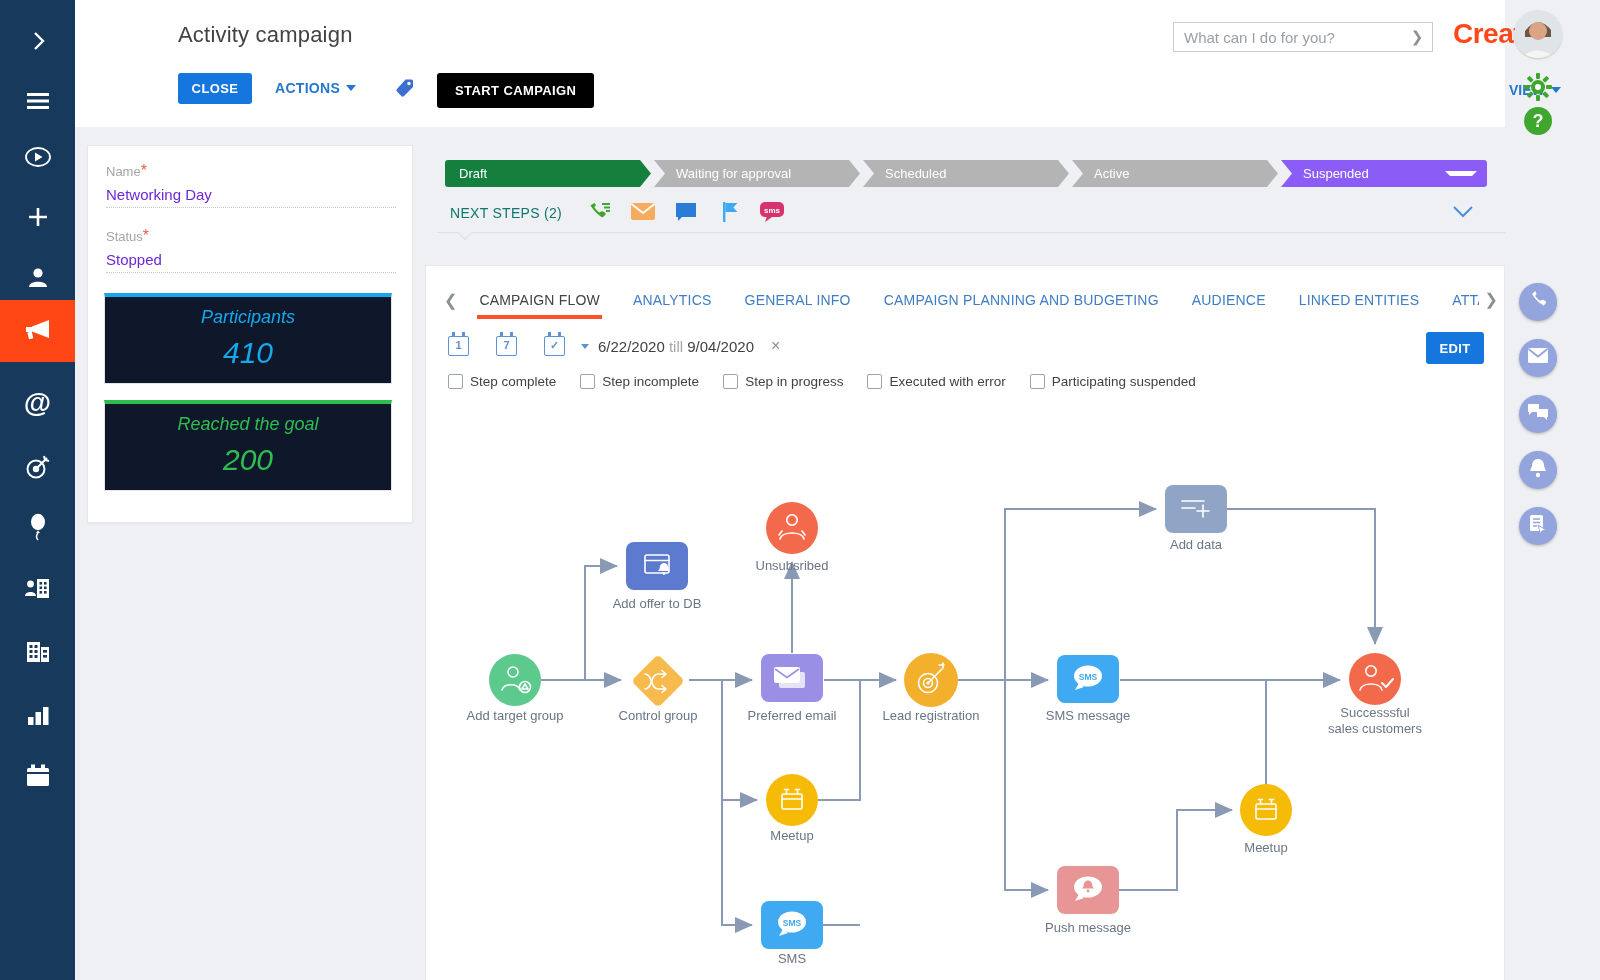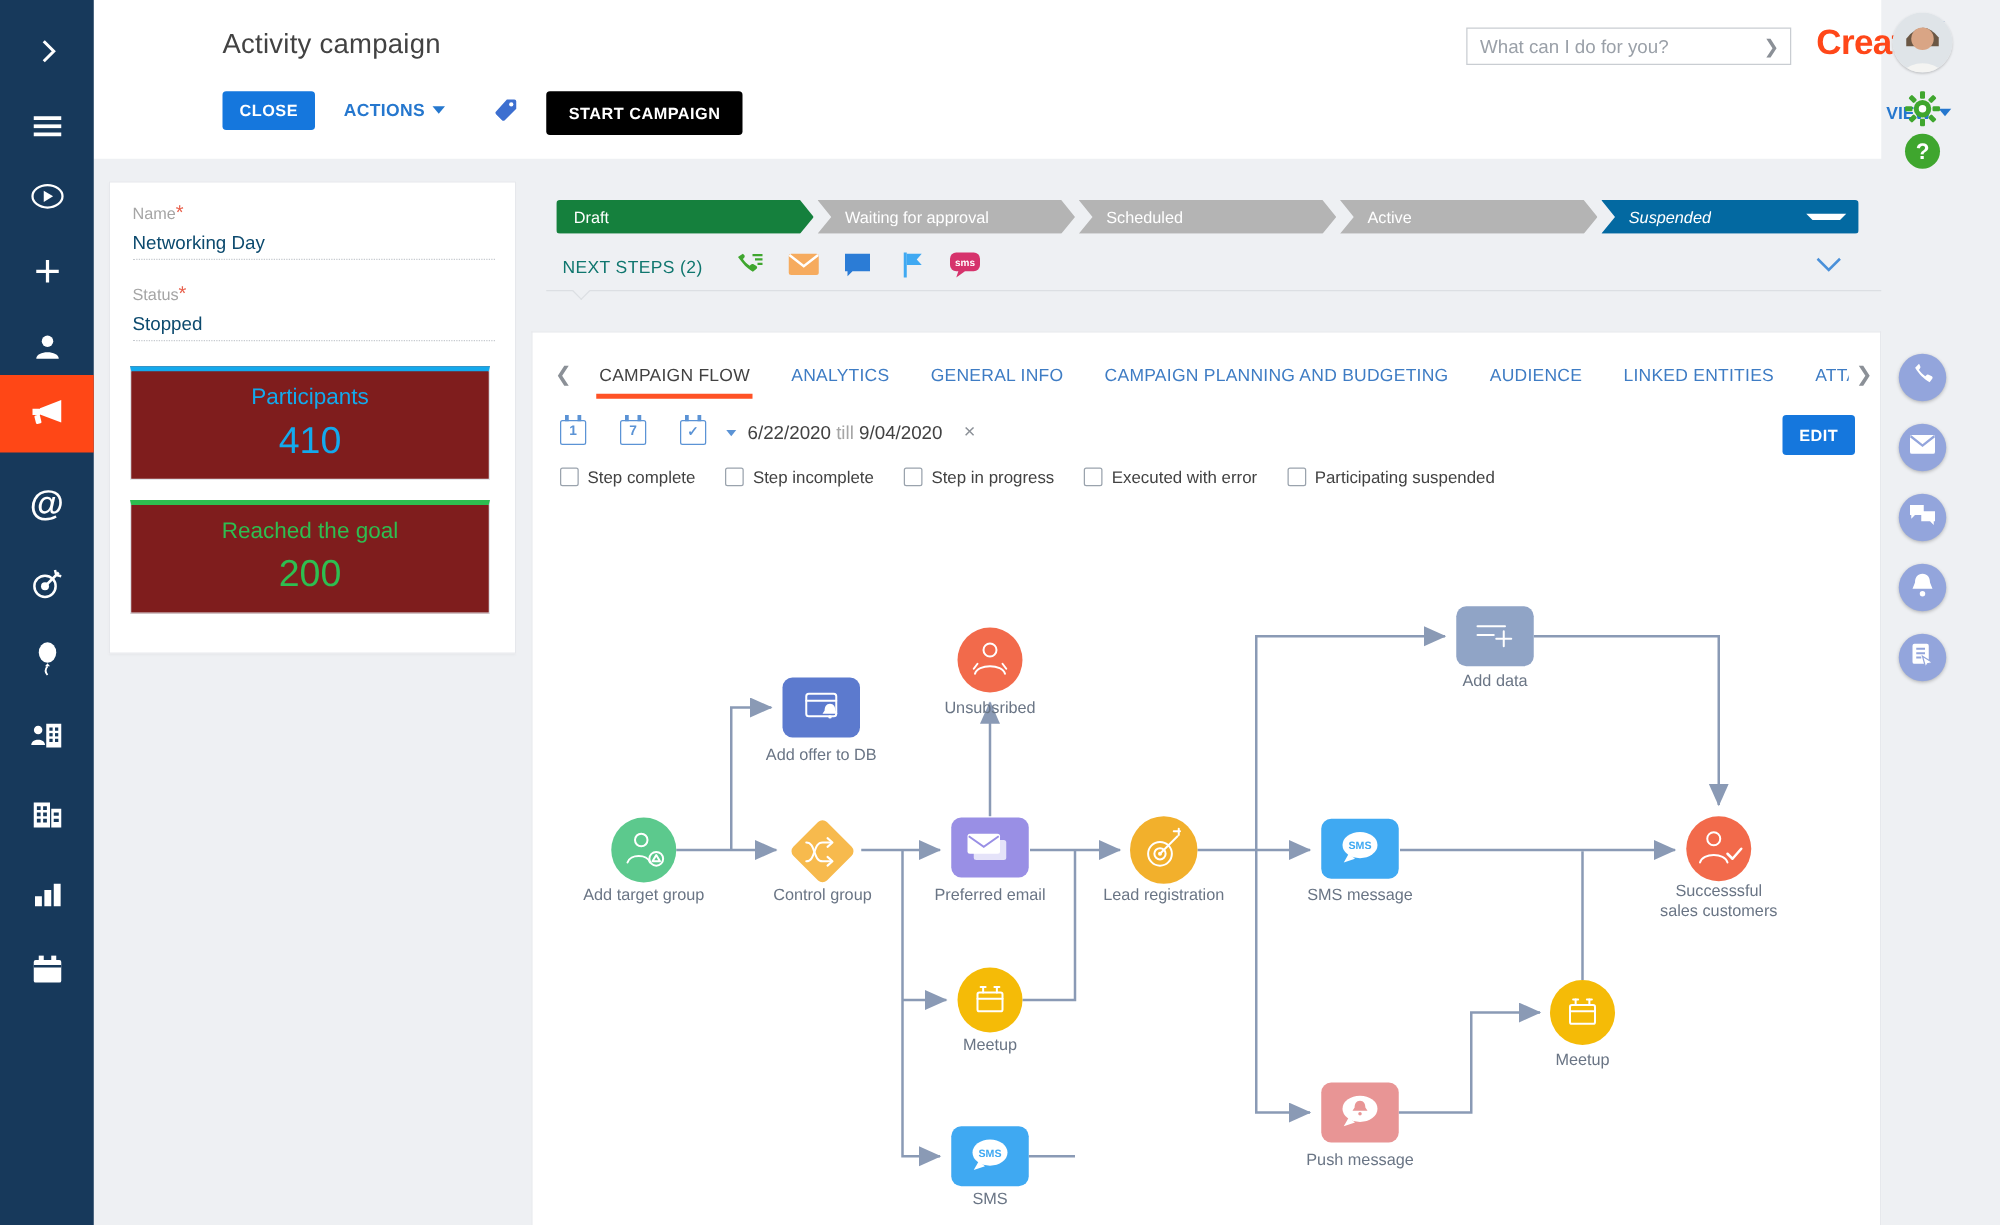--- a/index.html
+++ b/index.html
@@ -35,38 +35,38 @@
   #avatar{left:1514px;top:10px;width:48px;height:48px;border-radius:50%;overflow:hidden;cursor:pointer;box-shadow:0 1px 2px rgba(0,0,0,.2);}
   #gear-btn{left:1523px;top:72px;cursor:pointer;}
   #help-btn{left:1524px;top:107px;width:28px;height:28px;border-radius:50%;background:#3fa62e;color:#fff;font-size:18px;font-weight:700;display:flex;align-items:center;justify-content:center;cursor:pointer;}
 
   
   .card{position:absolute;background:#fff;border:1px solid #e6e8ec;box-shadow:0 1px 2px rgba(0,0,0,.04);}
   #card1{left:87px;top:145px;width:326px;height:378px;}
   #card2{left:87px;top:537px;width:326px;height:294px;}
   .f-label{font-size:13px;color:#a5a5a5;}
   .req{color:#e8604c;}
-  .f-value{font-size:15px;color:#0c4a6e;border-bottom:1px dotted #c6cacf;padding-bottom:4px;cursor:text;}
+  .f-value{font-size:15px;color:#6d28d9;border-bottom:1px dotted #c6cacf;padding-bottom:4px;cursor:text;}
   .link{color:#2577ce;}
-  .tile{position:absolute;left:16px;width:288px;height:91px;background:#7f1d1d;border:1px solid #e2e5e9;text-align:center;}
+  .tile{position:absolute;left:16px;width:288px;height:91px;background:#0f172a;border:1px solid #e2e5e9;text-align:center;font-style:italic;}
   .tile .t-label{font-size:18px;margin-top:10px;}
   .tile .t-value{font-size:30px;margin-top:8px;}
   #tile-part{top:147px;border-top:4px solid #14a9ec;}
   #tile-part .t-label,#tile-part .t-value{color:#14a9ec;}
   #tile-goal{top:254px;border-top:4px solid #2ebe50;}
   #tile-goal .t-label,#tile-goal .t-value{color:#2ebe50;}
 
   
   #stagebar{left:445px;top:160px;width:1042px;height:27px;display:flex;}
   .stage{position:relative;height:27px;flex:1;display:flex;align-items:center;color:#fff;font-size:13px;cursor:pointer;margin-right:3px;}
   .stage span{padding-left:14px;white-space:nowrap;overflow:hidden;}
   .st-first{background:#15803d;clip-path:polygon(0 0,calc(100% - 11px) 0,100% 50%,calc(100% - 11px) 100%,0 100%);border-radius:3px 0 0 3px;}
   .st-mid{background:#b4b4b4;clip-path:polygon(0 0,calc(100% - 11px) 0,100% 50%,calc(100% - 11px) 100%,0 100%,11px 50%);}
   .st-mid span{padding-left:22px;}
-  .st-last{background:#0369a1;clip-path:polygon(0 0,100% 0,100% 100%,0 100%,11px 50%);border-radius:0 3px 3px 0;font-style:italic;}
+  .st-last{background:#8b5cf6;clip-path:polygon(0 0,100% 0,100% 100%,0 100%,11px 50%);border-radius:0 3px 3px 0;}
   .st-last span{padding-left:22px;}
   .st-caret{position:absolute;right:10px;top:11px;width:0;height:0;border-left:5px solid transparent;border-right:5px solid transparent;border-top:5px solid #fff;}
 
   
   #nextsteps-row{left:437px;top:196px;width:1068px;height:37px;border-bottom:1px solid #dcdfe3;}
   #ns-label{left:13px;top:9px;font-size:14px;color:#0f766e;letter-spacing:.3px;}
   .ns-icon{position:absolute;top:5px;width:28px;height:26px;display:flex;align-items:center;justify-content:center;cursor:pointer;}
   #ns-notch{left:460px;top:228px;width:10px;height:10px;background:#eef0f3;border-left:1px solid #dcdfe3;border-top:1px solid #dcdfe3;transform:rotate(225deg);z-index:2;}
   #ns-chevron{left:1452px;top:205px;cursor:pointer;}
 

